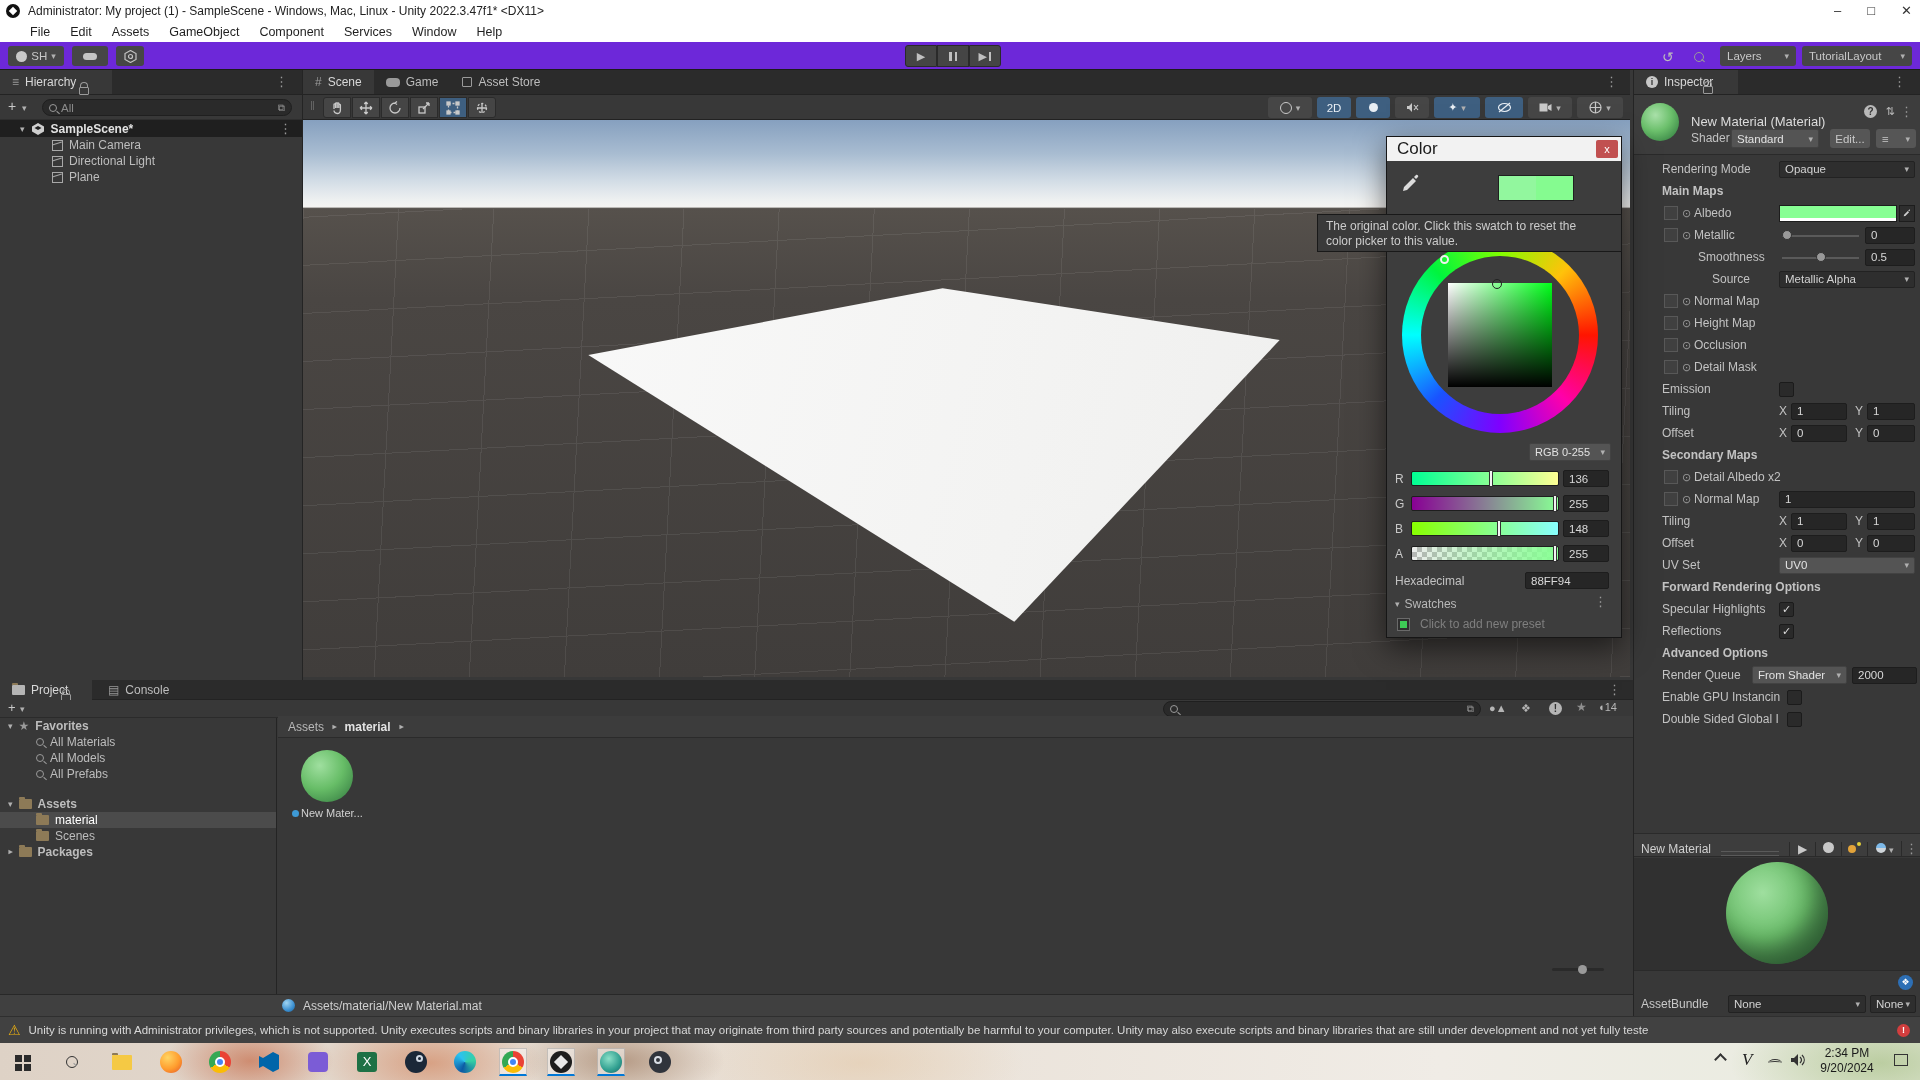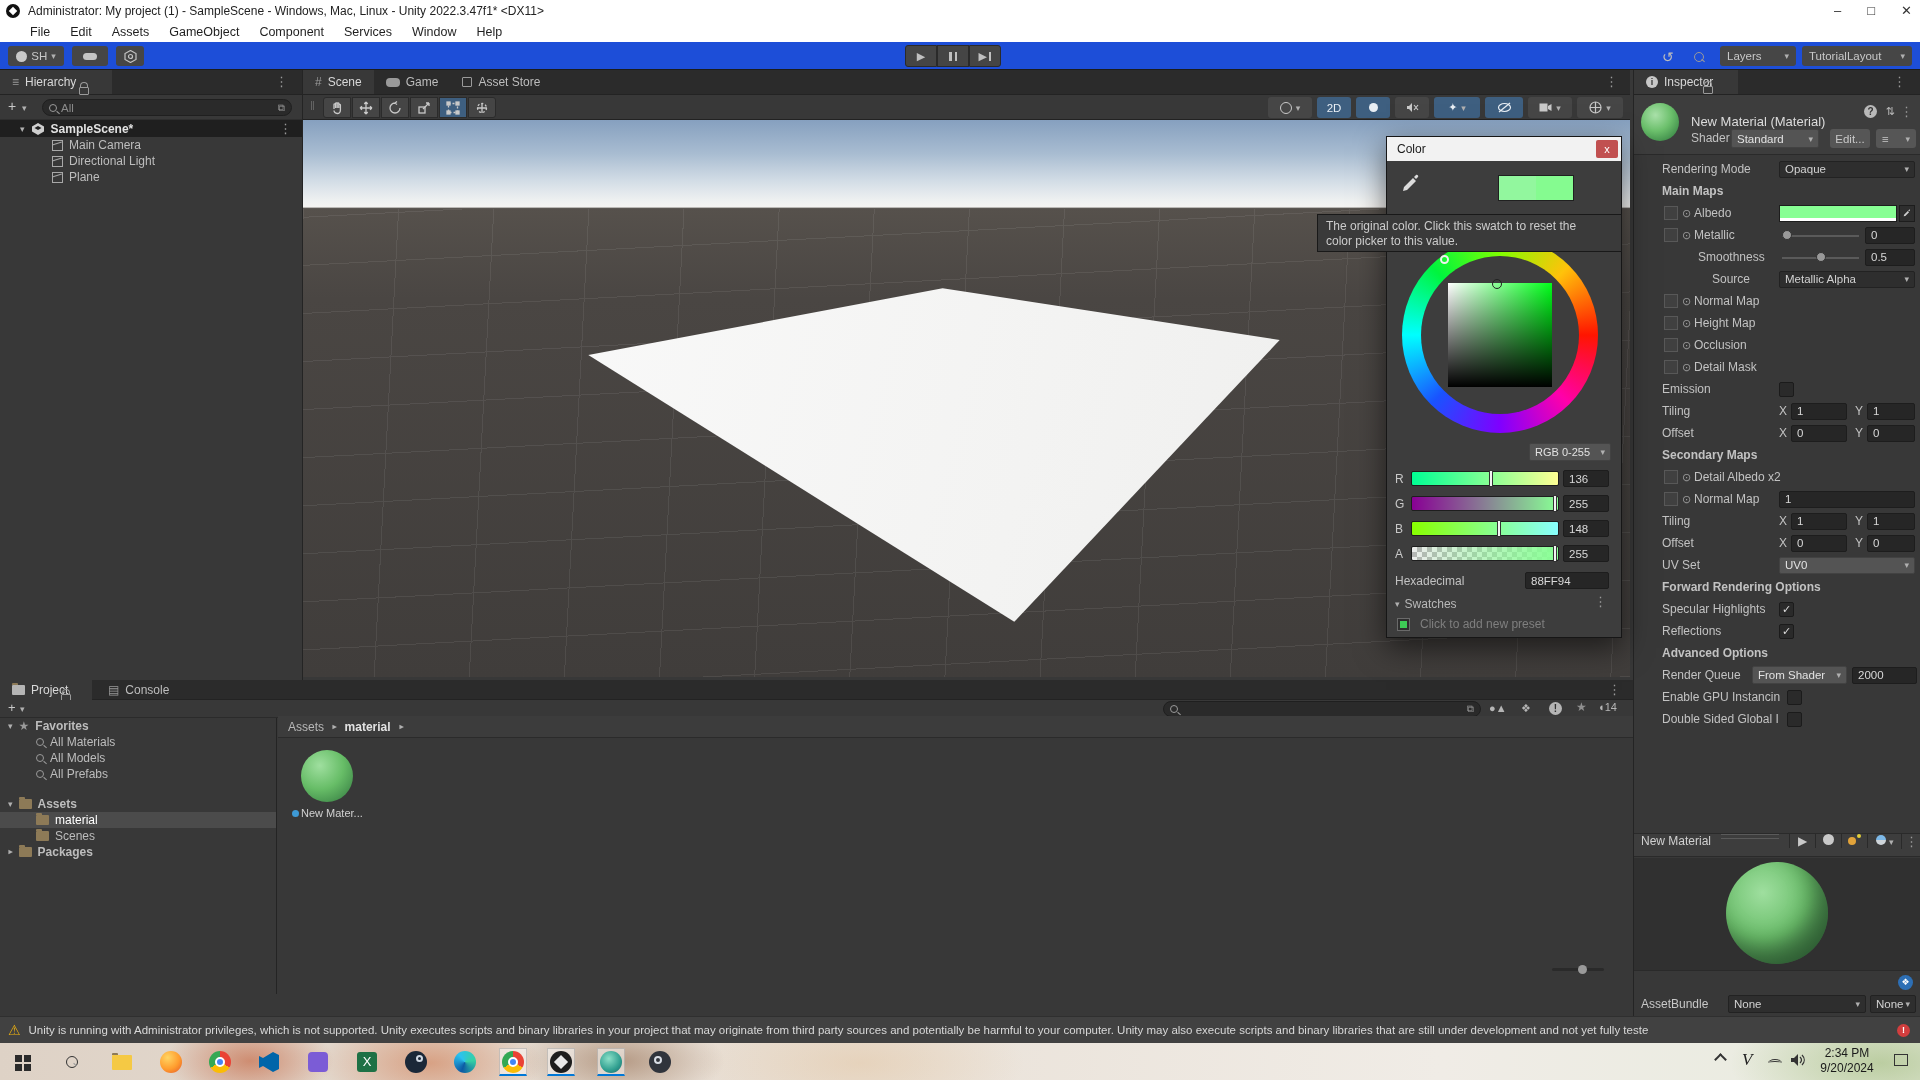--- a/index.html
+++ b/index.html
@@ -6,21 +6,21 @@
   html,body{width:1920px;height:1080px;overflow:hidden}
   body{font-family:"Liberation Sans",sans-serif;background:#383838;color:#c8c8c8;font-size:12px;position:relative}
   .abs{position:absolute}
   
   .titlebar{left:0;top:0;width:1920px;height:21px;background:#ffffff;color:#222;display:flex;align-items:center;padding-left:6px;font-size:12px}
   .unity-badge{width:14px;height:14px;border-radius:50%;background:#111;margin-right:8px;position:relative}
   .unity-badge::after{content:"";position:absolute;left:4px;top:4px;width:6px;height:6px;background:#fff;transform:rotate(45deg)}
   .win-controls{position:absolute;right:8px;top:0;height:21px;display:flex;gap:26px;color:#333;font-size:13px;align-items:center}
   .menubar{left:0;top:21px;width:1920px;height:21px;background:#ffffff;display:flex;align-items:center;padding-left:20px}
   .menubar span{color:#1f1f1f;padding:0 10px;font-size:12.5px}
-  .toolbar{left:0;top:42px;width:1920px;height:28px;background:#1d4ed8;border-bottom:1px solid #1c1c1c}
+  .toolbar{left:0;top:42px;width:1920px;height:28px;background:#6d28d9;border-bottom:1px solid #1c1c1c}
   .chip{background:#464646;border-radius:3px;display:inline-flex;align-items:center;justify-content:center;gap:4px;color:#c8c8c8;font-size:11.5px}
   .chip.blue{background:#3e5f80;color:#e8eef4}
   .playbtn{width:32px;height:22px;background:#454545;border:1px solid #2a2a2a;display:flex;align-items:center;justify-content:center;color:#c0c0c0;font-size:11px}
   
   .tabbar{background:#2b2b2b;border-bottom:1px solid #232323}
   .tab{height:100%;display:inline-flex;align-items:center;gap:6px;padding:0 12px;color:#bdbdbd;font-size:12px}
   .tab.active{background:#383838;color:#d8d8d8}
   .kebab{color:#9a9a9a;font-size:13px;letter-spacing:0}
   .lock{width:10px;height:8px;border:1.5px solid #9a9a9a;border-radius:1px;position:relative;display:inline-block}
   .lock::before{content:"";position:absolute;left:0px;top:-6px;width:6px;height:5px;border:1.5px solid #9a9a9a;border-bottom:none;border-radius:4px 4px 0 0}
@@ -258,21 +258,21 @@
     </div>
   </div>
   <div class="abs" style="left:0;top:50px;width:1327px;height:557px;overflow:hidden;background:linear-gradient(#86a0bf 0%,#a8bcd1 6%,#d3dde6 11%,#eff1f1 14.5%,#f5f4f2 15.6%,#56514c 15.9%,#4a4643 32%,#403d3b 100%)">
     <div class="abs" style="left:0;top:16%;width:100%;height:84%;opacity:.07;background:repeating-linear-gradient(93deg,#fff 0 1px,transparent 1px 95px),repeating-linear-gradient(-3deg,#fff 0 1px,transparent 1px 48px)"></div>
     <div class="abs" style="left:0;top:0;width:100%;height:100%;clip-path:polygon(21.5% 42.2%,48.2% 30.2%,73.6% 39.5%,53.6% 90.1%);background:linear-gradient(105deg,#fcfcfc,#f3f3f2 55%,#ebebea);filter:drop-shadow(0 10px 14px rgba(0,0,0,.3))"></div>
   </div>
 </div>
 
 <div class="abs" style="left:1386px;top:136px;width:236px;height:502px;background:#3d3d3d;border:1px solid #161616;box-shadow:0 10px 28px rgba(0,0,0,.55);z-index:40">
   <div style="height:24px;background:#f2f2f2;display:flex;align-items:center;justify-content:space-between;padding-left:10px">
-    <span style="color:#1a1a1a;font-size:12px">Color</span>
+    <span style="color:#1a1a1a;font-size:17px">Color</span>
     <span style="width:22px;height:18px;background:#c15050;color:#fff;font-size:11px;display:flex;align-items:center;justify-content:center;margin-right:3px;border-radius:2px">x</span>
   </div>
   <svg class="abs" style="left:12px;top:34px" width="24" height="24" viewBox="0 0 24 24">
       <path d="M4 20l1-4 9-9 3 3-9 9zM15 6l2-2c1-1 3 1 2 2l-2 2" fill="#dcdcdc"></path>
     </svg>
   <div class="abs" style="left:111px;top:38px;width:76px;height:26px;border:1px solid #202020;display:flex">
     <div style="flex: 1 1 0%; background: rgb(146, 247, 158);" id="sw-current"></div>
     <div style="flex: 1 1 0%; background: rgb(133, 251, 144);" id="sw-original"></div>
   </div>
 
@@ -536,21 +536,21 @@
     <div class="irow">
       <span style="overflow:hidden;white-space:nowrap;width:124px;display:inline-block">Enable GPU Instancin</span>
       <span class="cbx abs" style="left:153px"></span>
     </div>
     <div class="irow">
       <span style="overflow:hidden;white-space:nowrap;width:124px;display:inline-block">Double Sided Global I</span>
       <span class="cbx abs" style="left:153px"></span>
     </div>
   </div>
 
-  <div class="abs" style="left:0;top:763px;width:287px;height:24px;background:#3d3d3d;border-top:1px solid #2a2a2a;border-bottom:1px solid #2a2a2a;display:flex;align-items:flex-start">
+  <div class="abs" style="left:0;top:763px;width:287px;height:24px;background:#3d3d3d;border-top:1px solid #2a2a2a;border-bottom:1px solid #2a2a2a;display:flex;align-items:flex-end">
     <span style="margin-left:7px;color:#d0d0d0">New Material</span>
     <span style="flex:1;height:5px;margin:0 10px;border-top:1px solid #5a5a5a;border-bottom:1px solid #5a5a5a"></span>
     <span style="width:26px;text-align:center;color:#c9c9c9;border-left:1px solid #2a2a2a">▶</span>
     <span style="width:26px;text-align:center;border-left:1px solid #2a2a2a"><span class="circ" style="width:11px;height:11px;background:#c9c9c9"></span></span>
     <span style="width:26px;text-align:center;border-left:1px solid #2a2a2a"><span class="circ" style="width:8px;height:8px;background:#e2a33a"></span><span class="circ" style="width:4px;height:4px;background:#e2cf3a;margin-left:1px;vertical-align:top"></span></span>
     <span style="width:34px;text-align:center;border-left:1px solid #2a2a2a;color:#c9c9c9"><span class="circ" style="width:10px;height:10px;background:linear-gradient(#7db9e8 50%,#cfd5da 50%)"></span> <span class="caret">▾</span></span>
     <span class="kebab" style="width:20px;text-align:center;border-left:1px solid #2a2a2a">⋮</span>
   </div>
   <div class="abs" style="left:0;top:788px;width:287px;height:112px;background:#303030">
     <span class="abs circ" style="left:92px;top:4px;width:102px;height:102px;background:radial-gradient(circle at 36% 30%,#9fdf9f,#69bd69 48%,#499351 78%,#32683c 100%);box-shadow:inset -14px -18px 22px rgba(0,0,0,.35)"></span>
@@ -644,20 +644,24 @@
     <span class="caret" style="transform:rotate(-90deg);display:inline-block">▾</span>
   </div>
   <div class="abs" style="left:292px;top:70px;width:70px;text-align:center">
     <span class="circ" style="width:52px;height:52px;background:radial-gradient(circle at 36% 30%,#9fdf9f,#67bd67 48%,#47934f 78%,#32683c);display:inline-block"></span>
     <div style="margin-top:2px;font-size:11px;color:#d0d0d0;white-space:nowrap"><span class="circ" style="width:7px;height:7px;background:#3e9ad6;display:inline-block;margin-right:2px"></span><span>New Mater...</span></div>
   </div>
   <div class="abs" style="left:1552px;top:288px;width:52px;height:3px;background:#2a2a2a;border-radius:2px">
       <span class="abs" style="left:26px;top:-3px;width:9px;height:9px;border-radius:50%;background:#9a9a9a"></span>
     </div>
 
+  <div class="abs" style="left:0;top:314px;width:1633px;height:22px;background:#404040;border-top:1px solid #282828;display:flex;align-items:center">
+    <span class="circ" style="width:13px;height:13px;background:radial-gradient(circle at 35% 30%,#9fd4f2,#3b8fd0 60%,#1e5f96);margin-left:282px"></span>
+    <span style="margin-left:8px;color:#cfcfcf">Assets/material/New Material.mat</span>
+  </div>
 </div>
 
 <div class="abs" style="left:0;top:1016px;width:1920px;height:27px;background:#414141;border-top:1px solid #2f2f2f;display:flex;align-items:center">
   <span style="color:#f0b310;font-size:14px;margin-left:8px">⚠</span>
   <span style="margin-left:8px;color:#d8d8d8;font-size:11.5px;white-space:nowrap;overflow:hidden;width:1840px">Unity is running with Administrator privileges, which is not supported. Unity executes scripts and binary libraries in your project that may originate from third party sources and potentially be harmful to your computer. Unity may also execute scripts and binary libraries that are still under development and not yet fully teste</span>
   <span class="abs circ" style="right:10px;top:7px;width:13px;height:13px;background:#d23e3e;color:#fff;font-size:9px;text-align:center;line-height:13px;font-weight:bold">!</span>
 </div>
 
 <div class="abs" style="left:0;top:1043px;width:1920px;height:37px;background:
   radial-gradient(120px 60px at 250px 18px, rgba(190,80,40,.55), transparent 70%),

